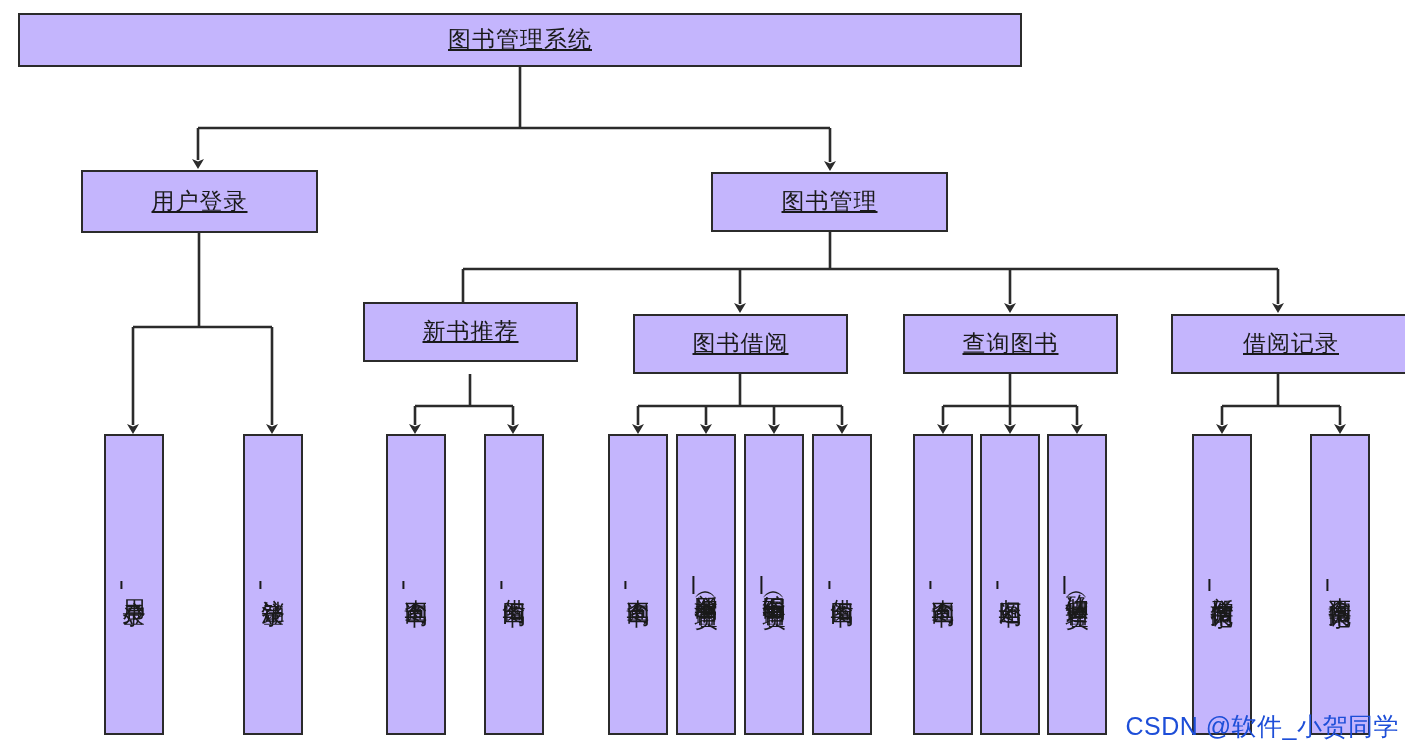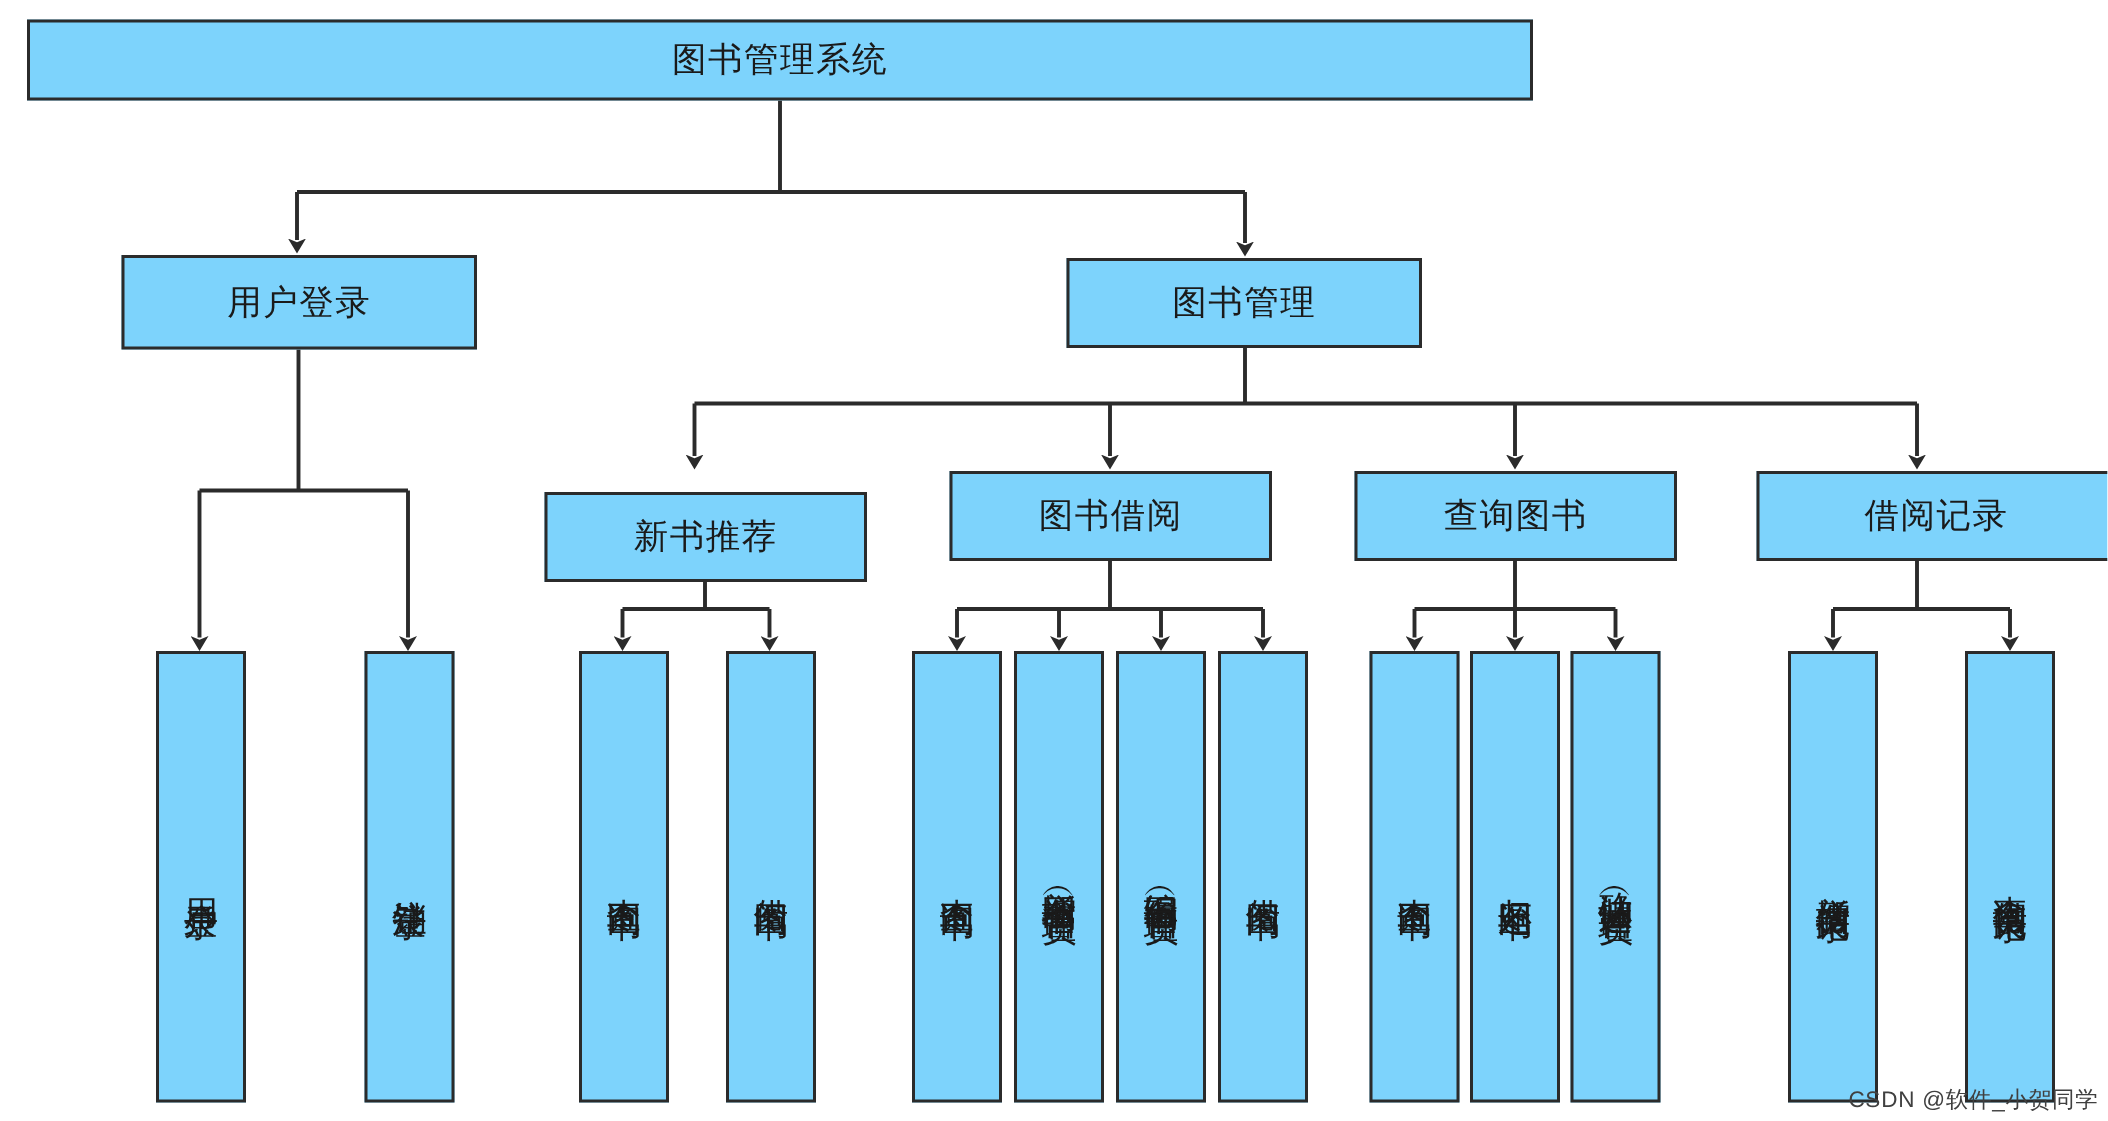--- a/index.html
+++ b/index.html
@@ -23,27 +23,28 @@
     left: 0;
     top: 0;
     width: 1405px;
     height: 747px;
     pointer-events: none;
   }
   .node {
     position: absolute;
     box-sizing: border-box;
     border: 2.4px solid #2b2b2b;
-    background: #7dd3fc;
+    background: #c4b5fd;
     color: #1a1a1a;
     display: flex;
     align-items: center;
     justify-content: center;
     text-align: center;
     z-index: 2;
+    text-decoration: underline;
   }
   .node.h {
     font-size: 23px;
     letter-spacing: 1px;
     line-height: 1.2;
   }
   .node.v {
     font-size: 23px;
     letter-spacing: 2px;
     writing-mode: vertical-rl;
@@ -52,22 +53,22 @@
     white-space: nowrap;
   }
   .node.v > .vtext {
     writing-mode: vertical-rl;
     text-orientation: upright;
   }
   .watermark {
     position: absolute;
     right: 6px;
     bottom: 4px;
-    font-size: 15px;
-    color: #404040;
+    font-size: 25px;
+    color: #1d4ed8;
     letter-spacing: 0.5px;
     z-index: 5;
     white-space: nowrap;
     font-family: "Liberation Sans", "DejaVu Sans", sans-serif;
   }
 </style>
 </head>
 <body>
 
 <div id="canvas">
@@ -129,21 +130,21 @@
     <span>图书管理系统</span>
   </div>
 
   <div class="node h" style="left:81px; top:170px; width:237px; height:63px;">
     <span>用户登录</span>
   </div>
   <div class="node h" style="left:711px; top:172px; width:237px; height:60px;justify-content:center;">
     <span>图书管理</span>
   </div>
 
-  <div class="node h" style="left:363px; top:328px; width:215px; height:60px;">
+  <div class="node h" style="left:363px; top:302px; width:215px; height:60px;">
     <span>新书推荐</span>
   </div>
   <div class="node h" style="left:633px; top:314px; width:215px; height:60px;text-align:right;">
     <span>图书借阅</span>
   </div>
   <div class="node h" style="left:903px; top:314px; width:215px; height:60px;">
     <span>查询图书</span>
   </div>
   <div class="node h" style="left:1171px; top:314px; width:240px; height:60px;">
     <span>借阅记录</span>

